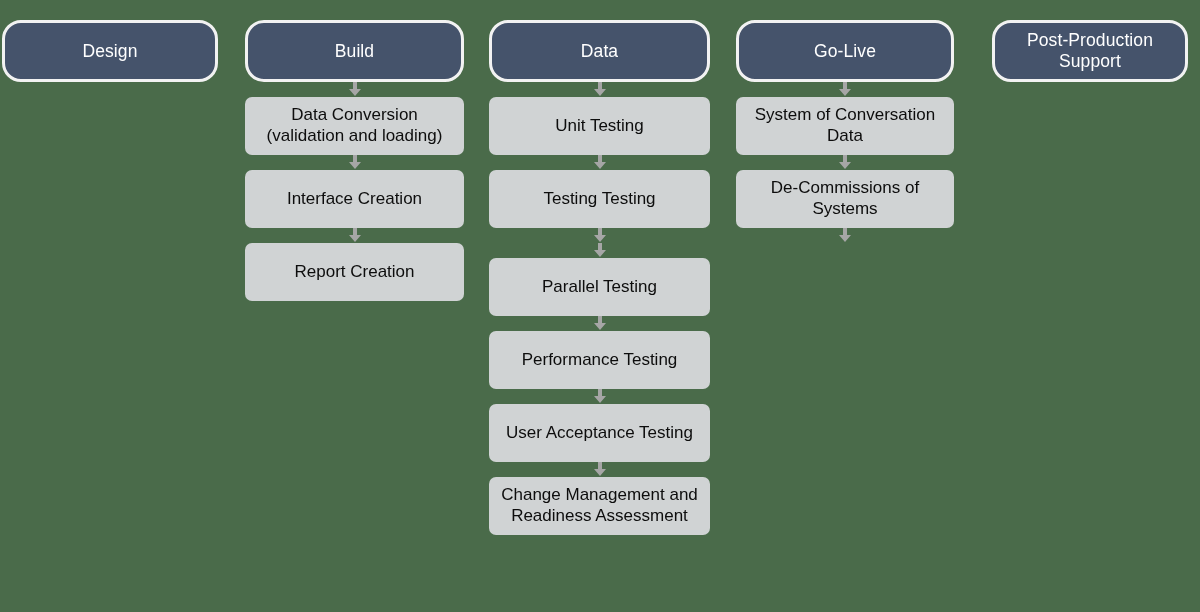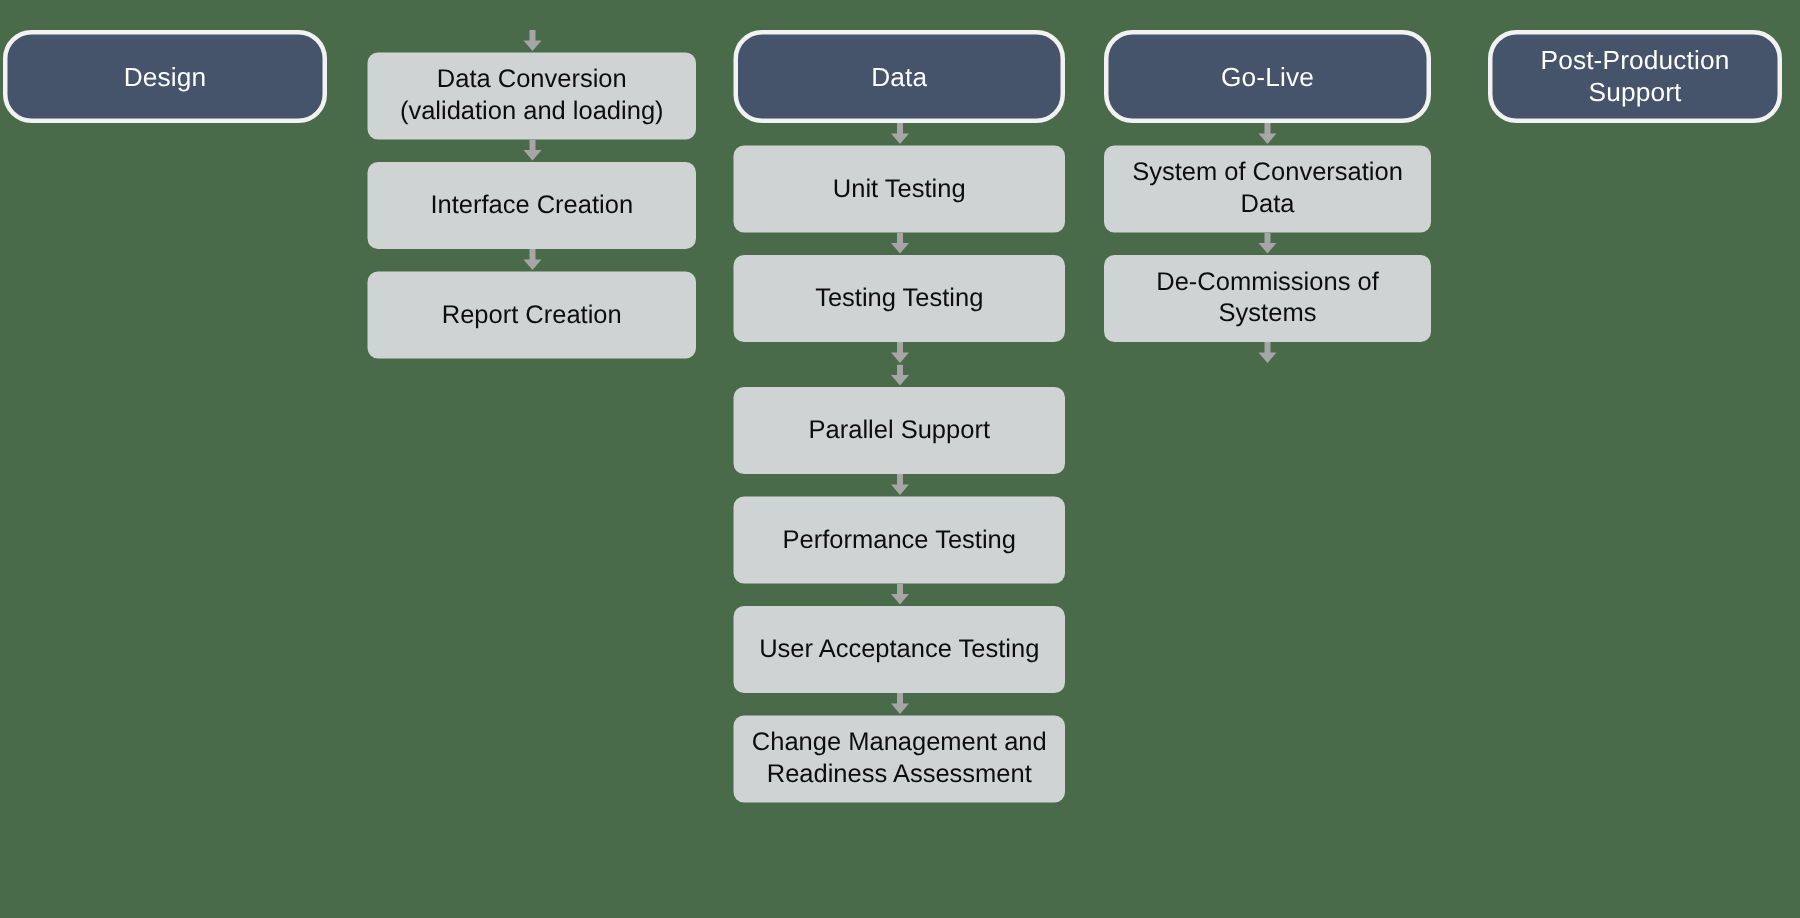--- a/index.html
+++ b/index.html
@@ -79,20 +79,21 @@
 </head>
 <body>
 
 <div id="canvas">
 
   <div class="column" id="col-design">
     <div class="phase-header">Design</div>
   </div>
 
   <div class="column" id="col-build">
+    <div class="phase-header">Build</div>
     <div class="arrow">
       <svg width="14" height="15" viewBox="0 0 14 15">
           <path d="M5 0 H9 V7 H13 L7 14 L1 7 H5 Z" fill="#a6a6a6"></path>
         </svg>
     </div>
     <div class="step-box step-h1">Data Conversion (validation and loading)</div>
     <div class="arrow">
       <svg width="14" height="15" viewBox="0 0 14 15">
           <path d="M5 0 H9 V7 H13 L7 14 L1 7 H5 Z" fill="#a6a6a6"></path>
         </svg>
@@ -123,21 +124,21 @@
     <div class="arrow">
       <svg width="14" height="15" viewBox="0 0 14 15">
           <path d="M5 0 H9 V7 H13 L7 14 L1 7 H5 Z" fill="#a6a6a6"></path>
         </svg>
     </div>
     <div class="arrow">
       <svg width="14" height="15" viewBox="0 0 14 15">
           <path d="M5 0 H9 V7 H13 L7 14 L1 7 H5 Z" fill="#a6a6a6"></path>
         </svg>
     </div>
-    <div class="step-box step-h1">Parallel Support</div>
+    <div class="step-box step-h1">Parallel Testing</div>
     <div class="arrow">
       <svg width="14" height="15" viewBox="0 0 14 15">
           <path d="M5 0 H9 V7 H13 L7 14 L1 7 H5 Z" fill="#a6a6a6"></path>
         </svg>
     </div>
     <div class="step-box step-h1">Performance Testing</div>
     <div class="arrow">
       <svg width="14" height="15" viewBox="0 0 14 15">
           <path d="M5 0 H9 V7 H13 L7 14 L1 7 H5 Z" fill="#a6a6a6"></path>
         </svg>

